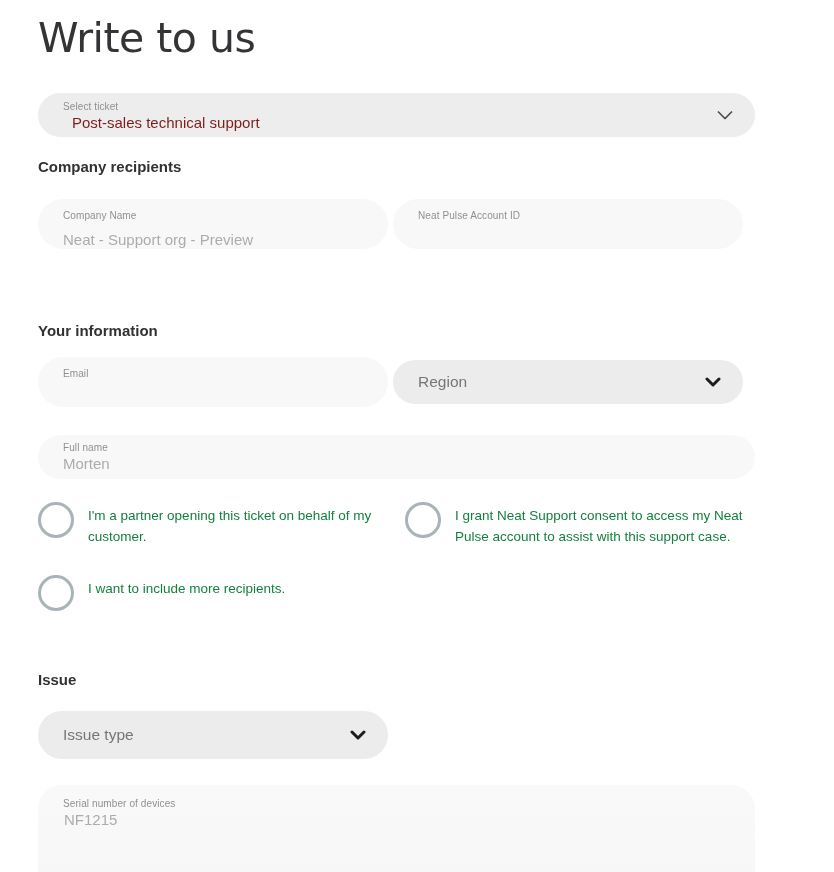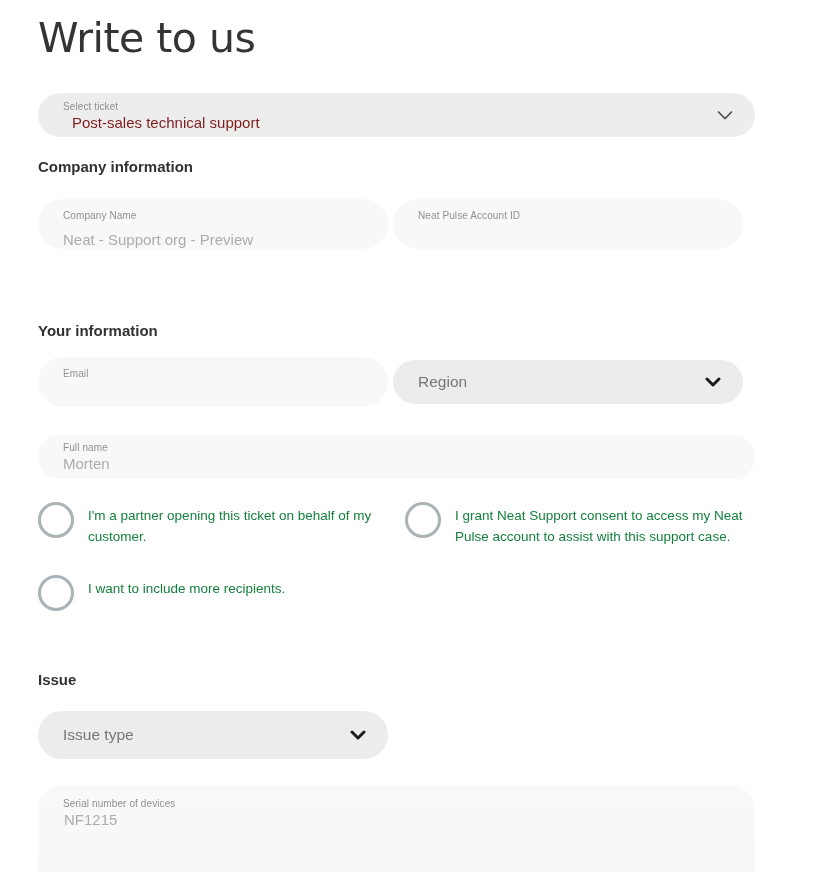--- a/index.html
+++ b/index.html
@@ -112,21 +112,21 @@
   <h1 class="page-title">Write to us</h1>
 
   <div class="select-pill">
     <span class="lbl">Select ticket</span>
     <span class="val">Post-sales technical support</span>
     <svg class="chev" width="16" height="9" viewBox="0 0 16 9">
       <path d="M1 1 L8 8 L15 1" fill="none" stroke="#4a4c4e" stroke-width="1.6"></path>
     </svg>
   </div>
 
-  <h2 class="section-heading h-company">Company information</h2>
+  <h2 class="section-heading h-company">Company recipients</h2>
 
   <div class="row2 row-company">
     <div class="field half">
       <span class="lbl">Company Name</span>
       <span class="val">Neat - Support org - Preview</span>
     </div>
     <div class="field half">
       <span class="lbl">Neat Pulse Account ID</span>
       <span class="val"></span>
     </div>

